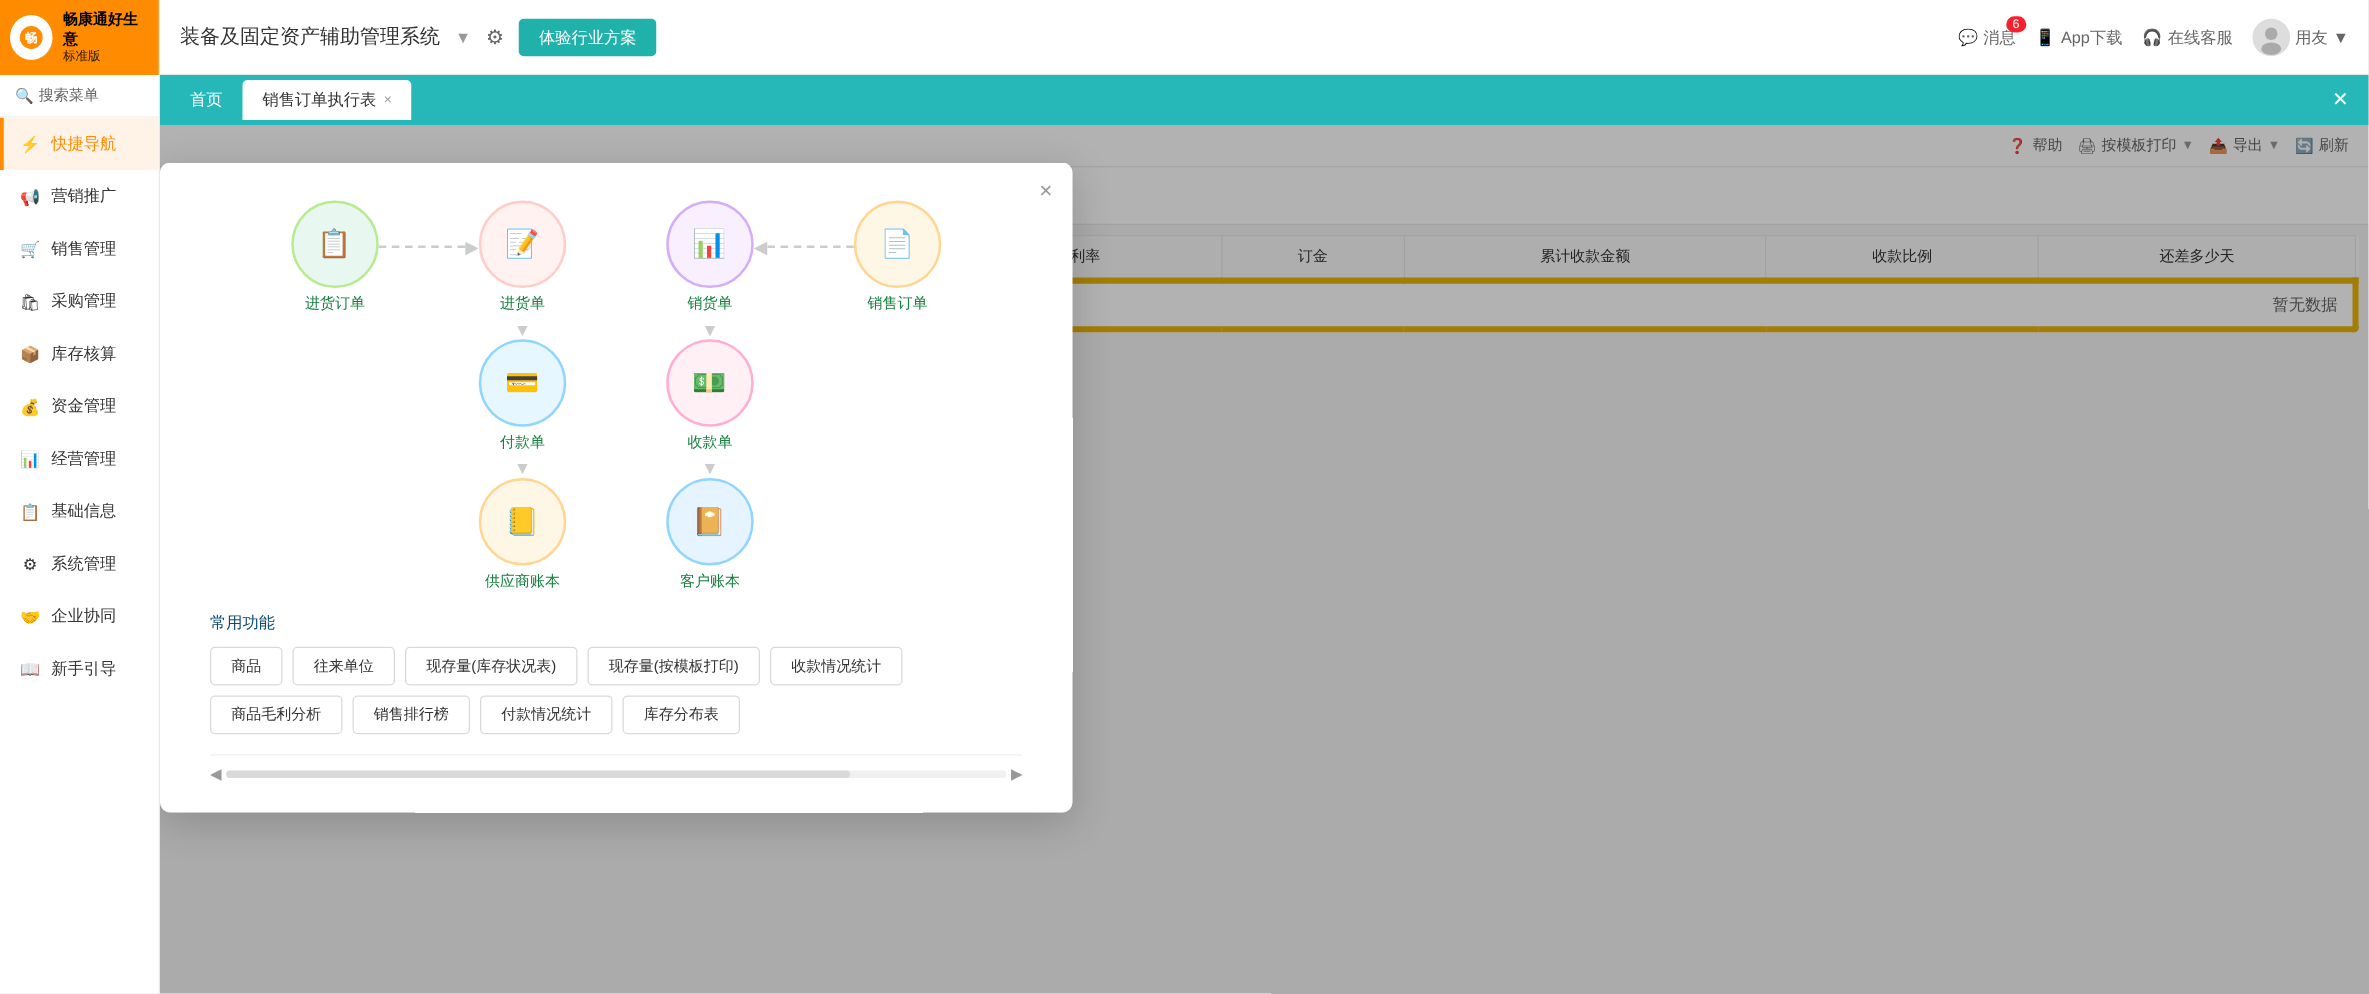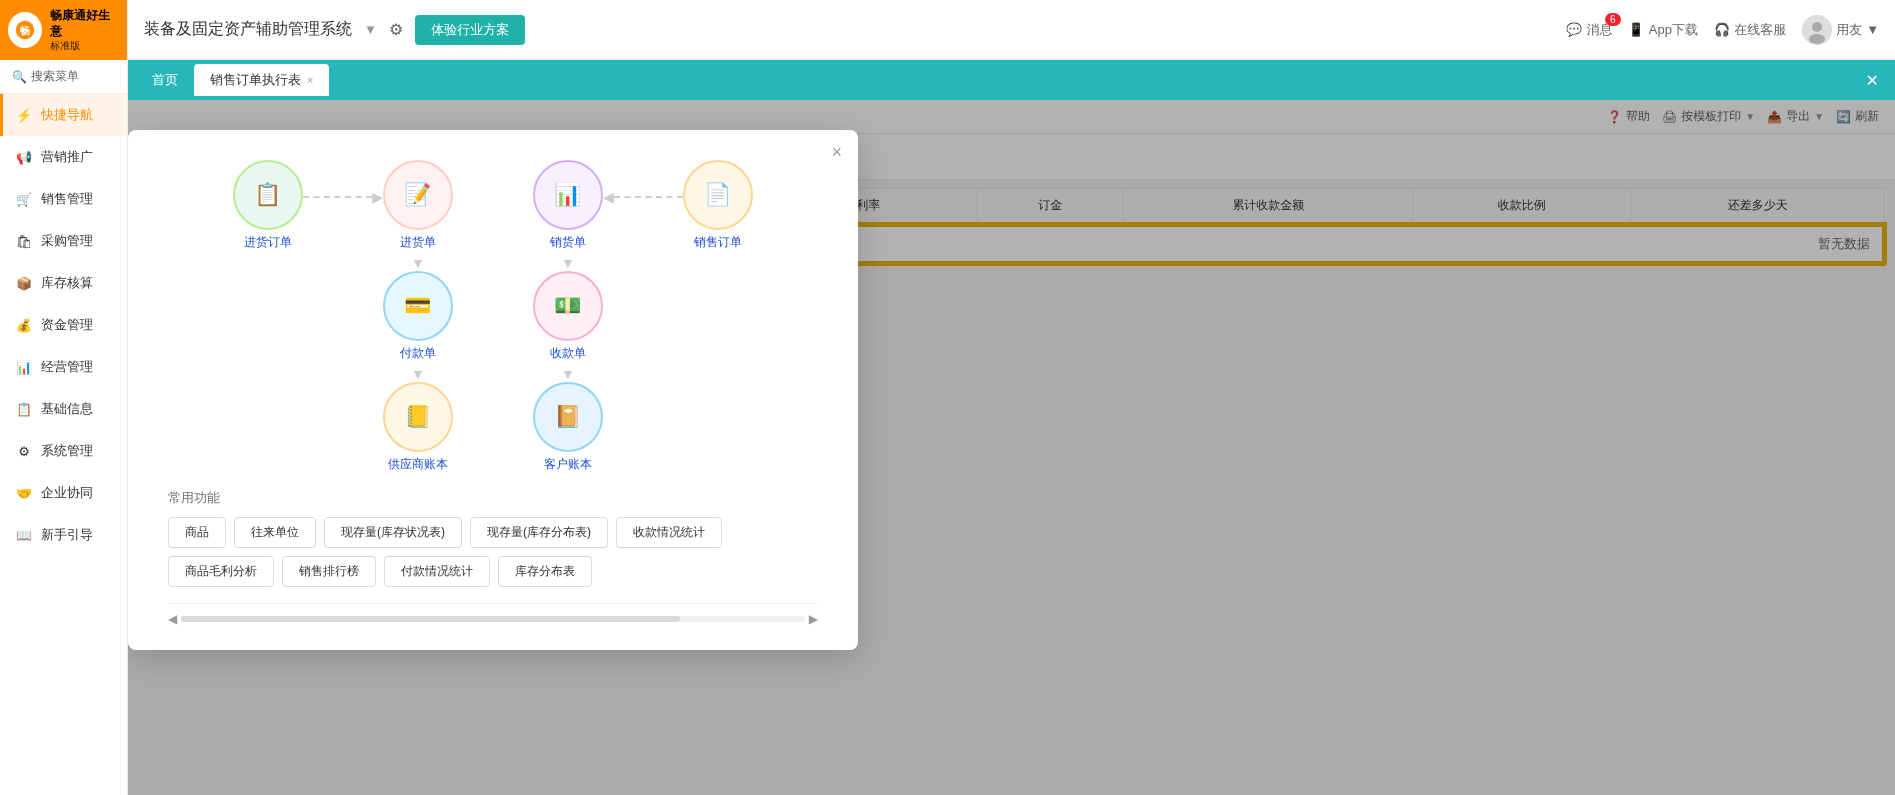--- a/index.html
+++ b/index.html
@@ -67,32 +67,32 @@
     .modal-close { position: absolute; top: 12px; right: 16px; font-size: 18px; color: #999; cursor: pointer; background: none; border: none; }
     .flow-circle { width: 70px; height: 70px; border-radius: 50%; display: flex; align-items: center; justify-content: center; font-size: 28px; }
     .flow-circle.green { background: #e8f8f0; color: #52c41a; border: 2px solid #b7eb8f; }
     .flow-circle.red { background: #fff2f0; color: #ff4d4f; border: 2px solid #ffccc7; }
     .flow-circle.purple { background: #f9f0ff; color: #722ed1; border: 2px solid #d3adf7; }
     .flow-circle.orange { background: #fff7e6; color: #fa8c16; border: 2px solid #ffd591; }
     .flow-circle.blue { background: #e6f7ff; color: #1890ff; border: 2px solid #91d5ff; }
     .flow-circle.pink-red { background: #fff0f6; color: #eb2f96; border: 2px solid #ffadd2; }
     .flow-circle.light-orange { background: #fff7e6; color: #fa8c16; border: 2px solid #ffd591; }
     .flow-circle.light-blue { background: #e6f4ff; color: #40a9ff; border: 2px solid #91d5ff; }
-    .flow-label { font-size: 12px; color: #1d4ed8; margin-top: 4px; }
+    .flow-label { font-size: 12px; color: #15803d; margin-top: 4px; }
 
     
     .flows-wrapper { width: 100%; }
     .flows-top-row { display: flex; align-items: center; justify-content: center; gap: 0; margin-bottom: 4px; }
     .flows-mid-row { display: flex; align-items: flex-start; justify-content: center; gap: 0; margin-bottom: 4px; }
     .flows-bot-row { display: flex; align-items: flex-start; justify-content: center; gap: 0; }
     .flow-col-item { display: flex; flex-direction: column; align-items: center; }
 
     
     .common-funcs { margin-top: 16px; }
-    .common-funcs-title { font-size: 13px; color: #737373; margin-bottom: 10px; font-weight: 500; }
+    .common-funcs-title { font-size: 13px; color: #0c4a6e; margin-bottom: 10px; font-weight: 500; }
     .common-funcs-btns { display: flex; flex-wrap: wrap; gap: 8px; }
     .func-btn { border: 1px solid #d9d9d9; background: #fff; border-radius: 4px; padding: 6px 16px; font-size: 12px; color: #333; cursor: pointer; }
 
     
     .modal-scrollbar { border-top: 1px solid #f0f0f0; margin-top: 16px; padding-top: 8px; display: flex; align-items: center; gap: 4px; }
     .scrollbar-track { flex: 1; height: 6px; background: #f0f0f0; border-radius: 3px; }
     .scrollbar-thumb { width: 80%; height: 6px; background: #d9d9d9; border-radius: 3px; }
     .scrollbar-arrow { color: #999; font-size: 12px; cursor: pointer; }
   </style>
 </head>
@@ -373,21 +373,21 @@
               <div style="width:70px;"></div>
             </div>
           </div>
 
           <div class="common-funcs">
             <div class="common-funcs-title">常用功能</div>
             <div class="common-funcs-btns">
               <button class="func-btn">商品</button>
               <button class="func-btn">往来单位</button>
               <button class="func-btn">现存量(库存状况表)</button>
-              <button class="func-btn">现存量(库存分布表)</button>
+              <button class="func-btn">现存量(按模板打印)</button>
               <button class="func-btn">收款情况统计</button>
               <button class="func-btn">商品毛利分析</button>
               <button class="func-btn">销售排行榜</button>
               <button class="func-btn">付款情况统计</button>
               <button class="func-btn">库存分布表</button>
             </div>
           </div>
 
           <div class="modal-scrollbar">
             <span class="scrollbar-arrow">◀</span>

